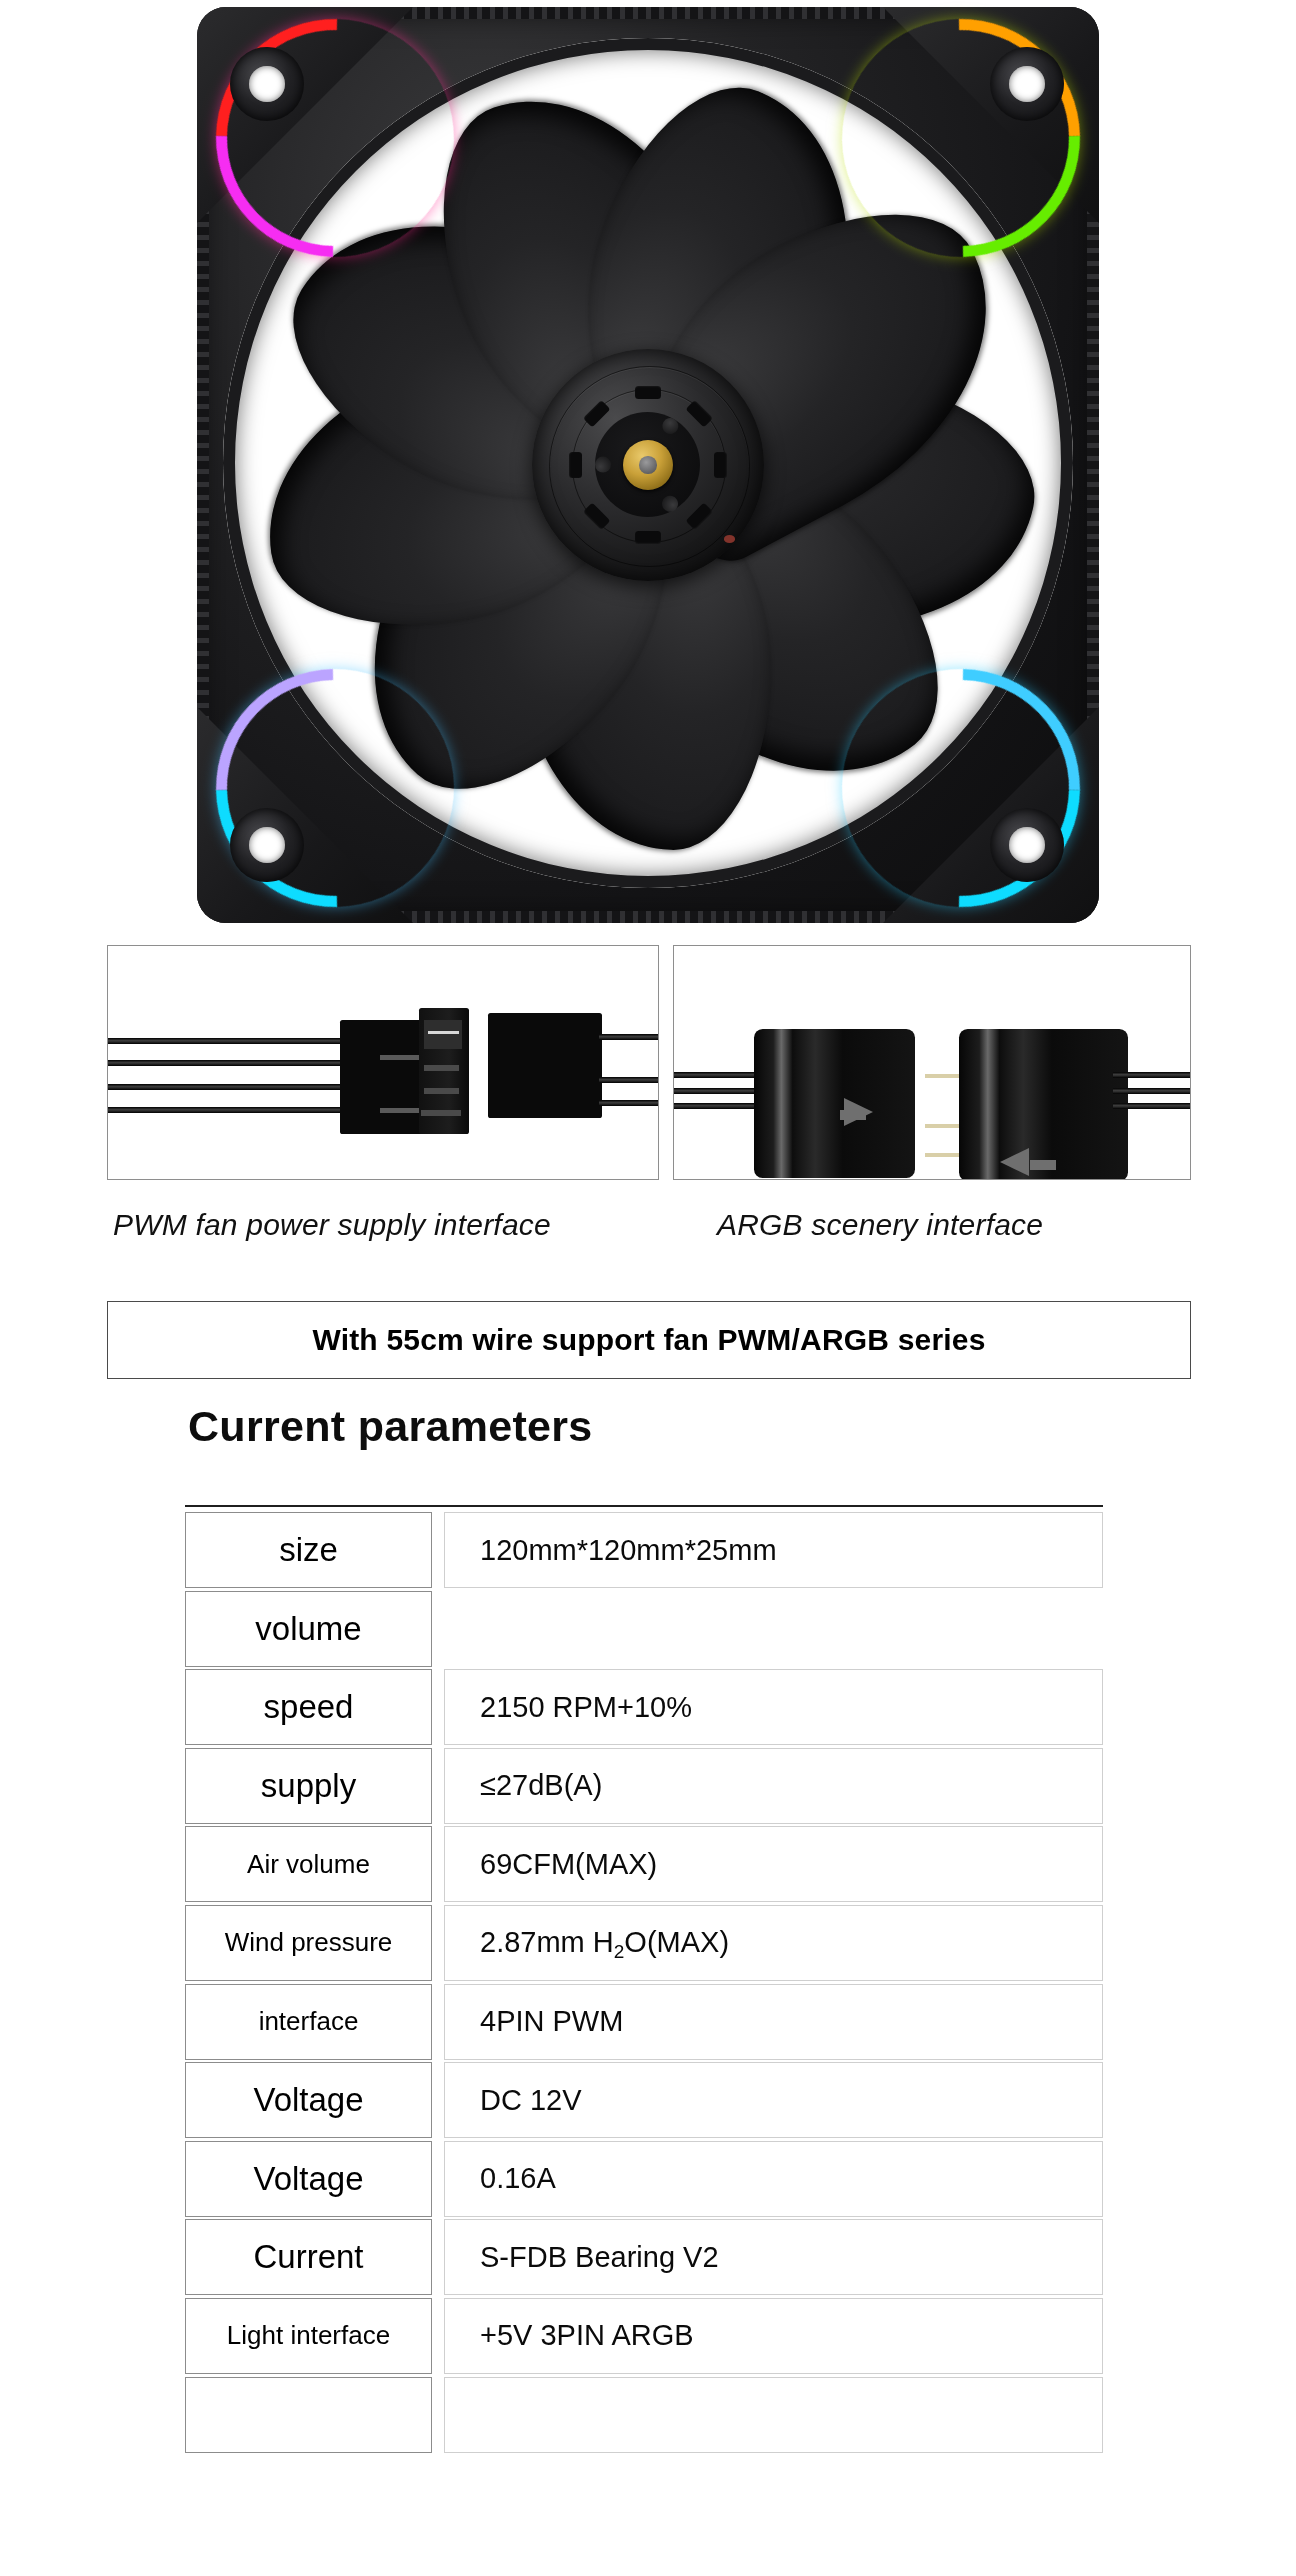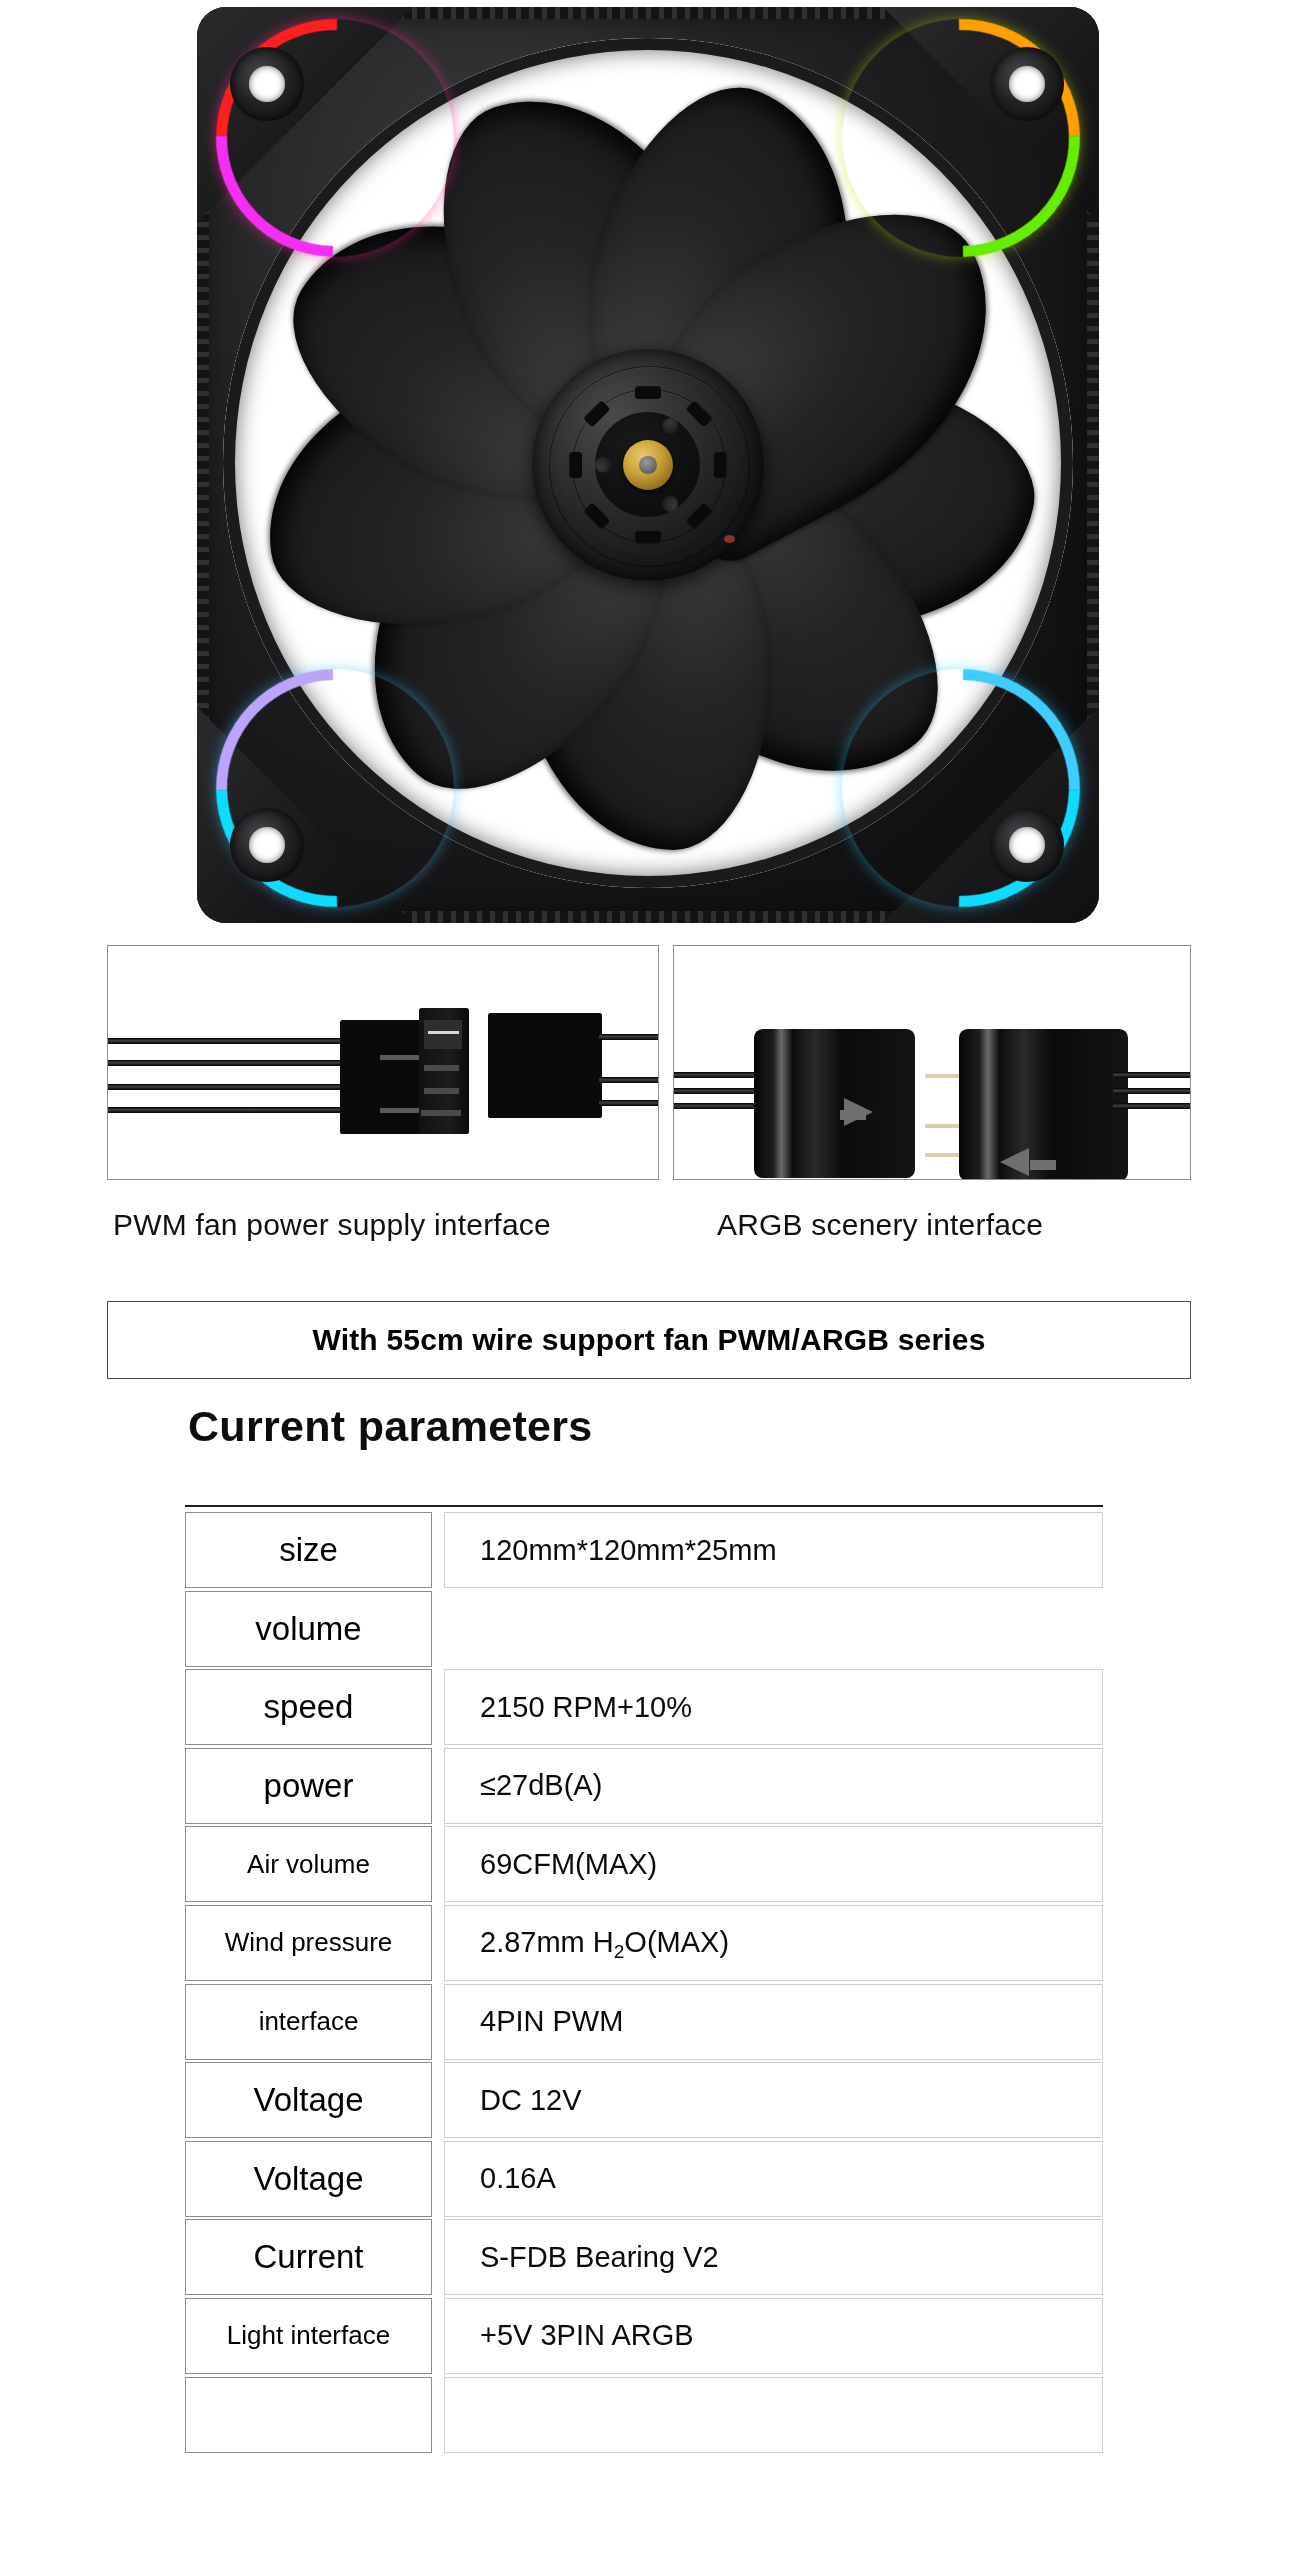--- a/index.html
+++ b/index.html
@@ -272,20 +272,21 @@
   .argb-pin { position: absolute; height: 3.5px; background: #d9cfa8; }
 
   
   .caption {
     position: absolute;
     top: 1208px;
     font-size: 30px;
     color: #111;
     letter-spacing: 0.2px;
     white-space: nowrap;
+    font-style: italic;
   }
   .caption.c1 { left: 113px; }
   .caption.c2 { left: 717px; }
 
   
   .banner {
     position: absolute;
     left: 107px; top: 1301px;
     width: 1082px; height: 76px;
     border: 1.7px solid #4a4a4a;
@@ -505,21 +506,21 @@
     <div class="prow">
       <div class="pkey">
         <span>speed</span>
       </div>
       <div class="pval">
         <span>2150 RPM+10%</span>
       </div>
     </div>
     <div class="prow">
       <div class="pkey">
-        <span>power</span>
+        <span>supply</span>
       </div>
       <div class="pval">
         <span>≤27dB(A)</span>
       </div>
     </div>
     <div class="prow">
       <div class="pkey small">
         <span>Air volume</span>
       </div>
       <div class="pval">

